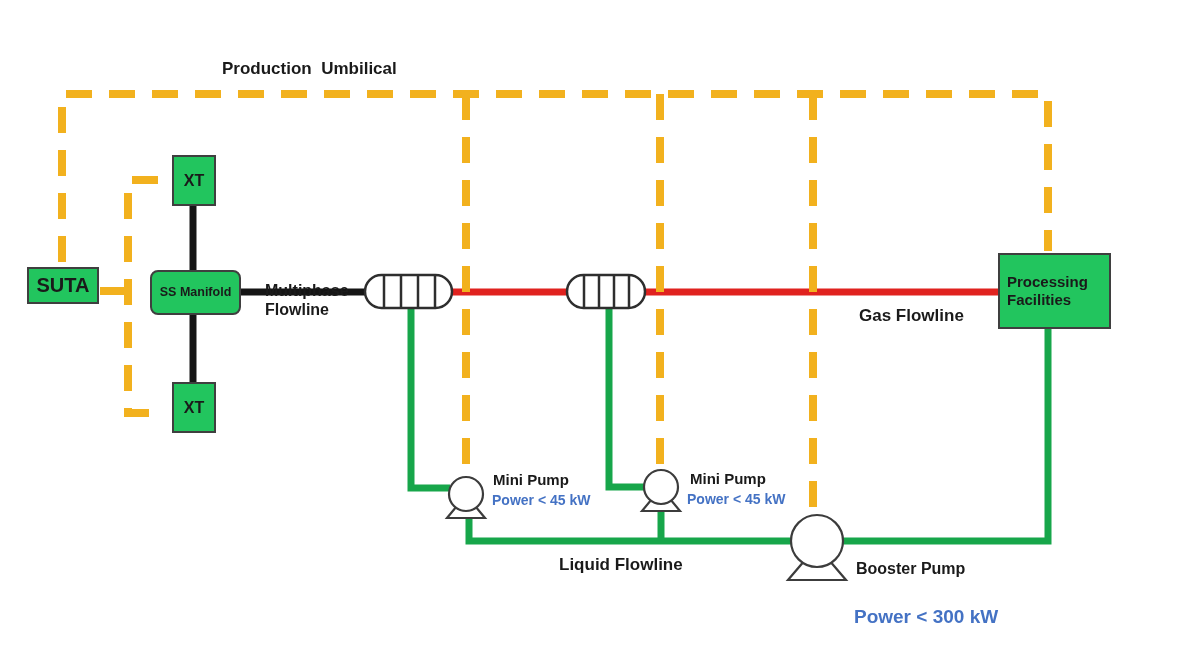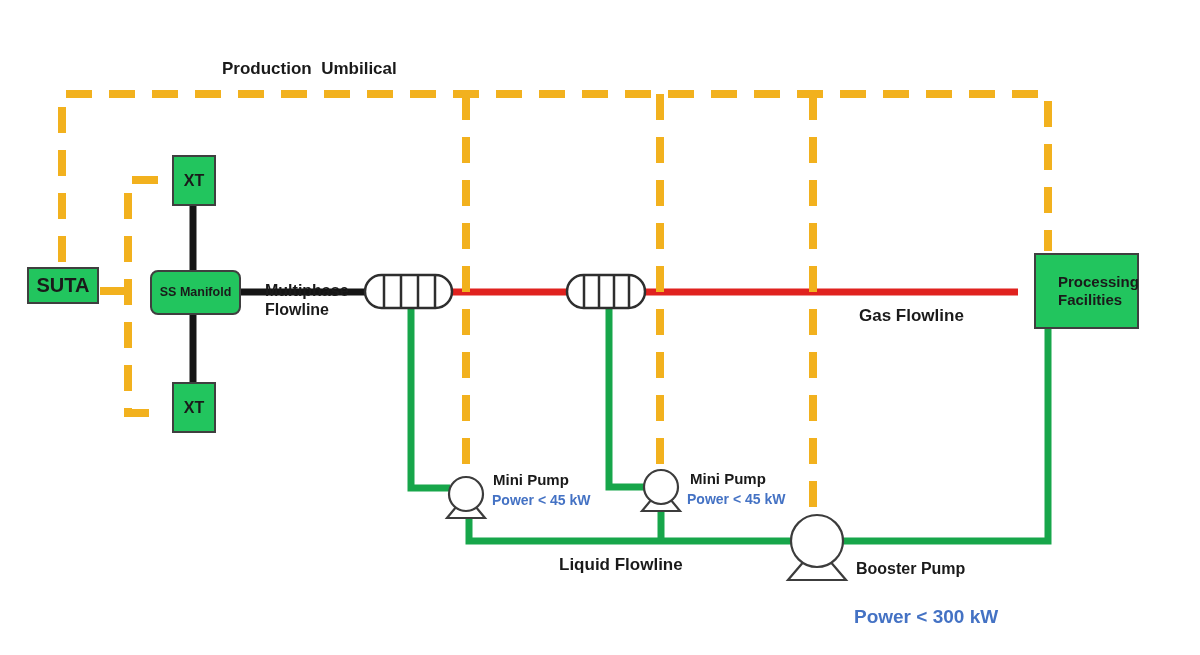--- a/index.html
+++ b/index.html
@@ -106,21 +106,21 @@
   </div>
 
   <div class="node-box" style="left:172px;top:382px;width:44px;height:51px;font-size:16px;">
     <span class="inner">XT</span>
   </div>
 
   <div class="node-box" style="left:150px;top:270px;width:91px;height:45px;font-size:12.5px;border-radius:8px;">
     <span class="inner">SS Manifold</span>
   </div>
 
-  <div class="node-box" style="left:1034px;top:253px;width:105px;height:76px;font-size:15px;justify-content:flex-start;padding-left:22px;">
+  <div class="node-box" style="left:998px;top:253px;width:113px;height:76px;font-size:15px;justify-content:flex-start;padding-left:7px;">
     <span class="inner">Processing
 Facilities</span>
   </div>
 
   <div class="lbl" style="left:222px;top:59px;font-size:17px;">Production  Umbilical</div>
 
   <div class="lbl multiline" style="left:265px;top:246px;font-size:16px;margin-top:36px;">Multiphase
 Flowline</div>
 
   <div class="lbl" style="left:859px;top:306px;font-size:17px;">Gas Flowline</div>

